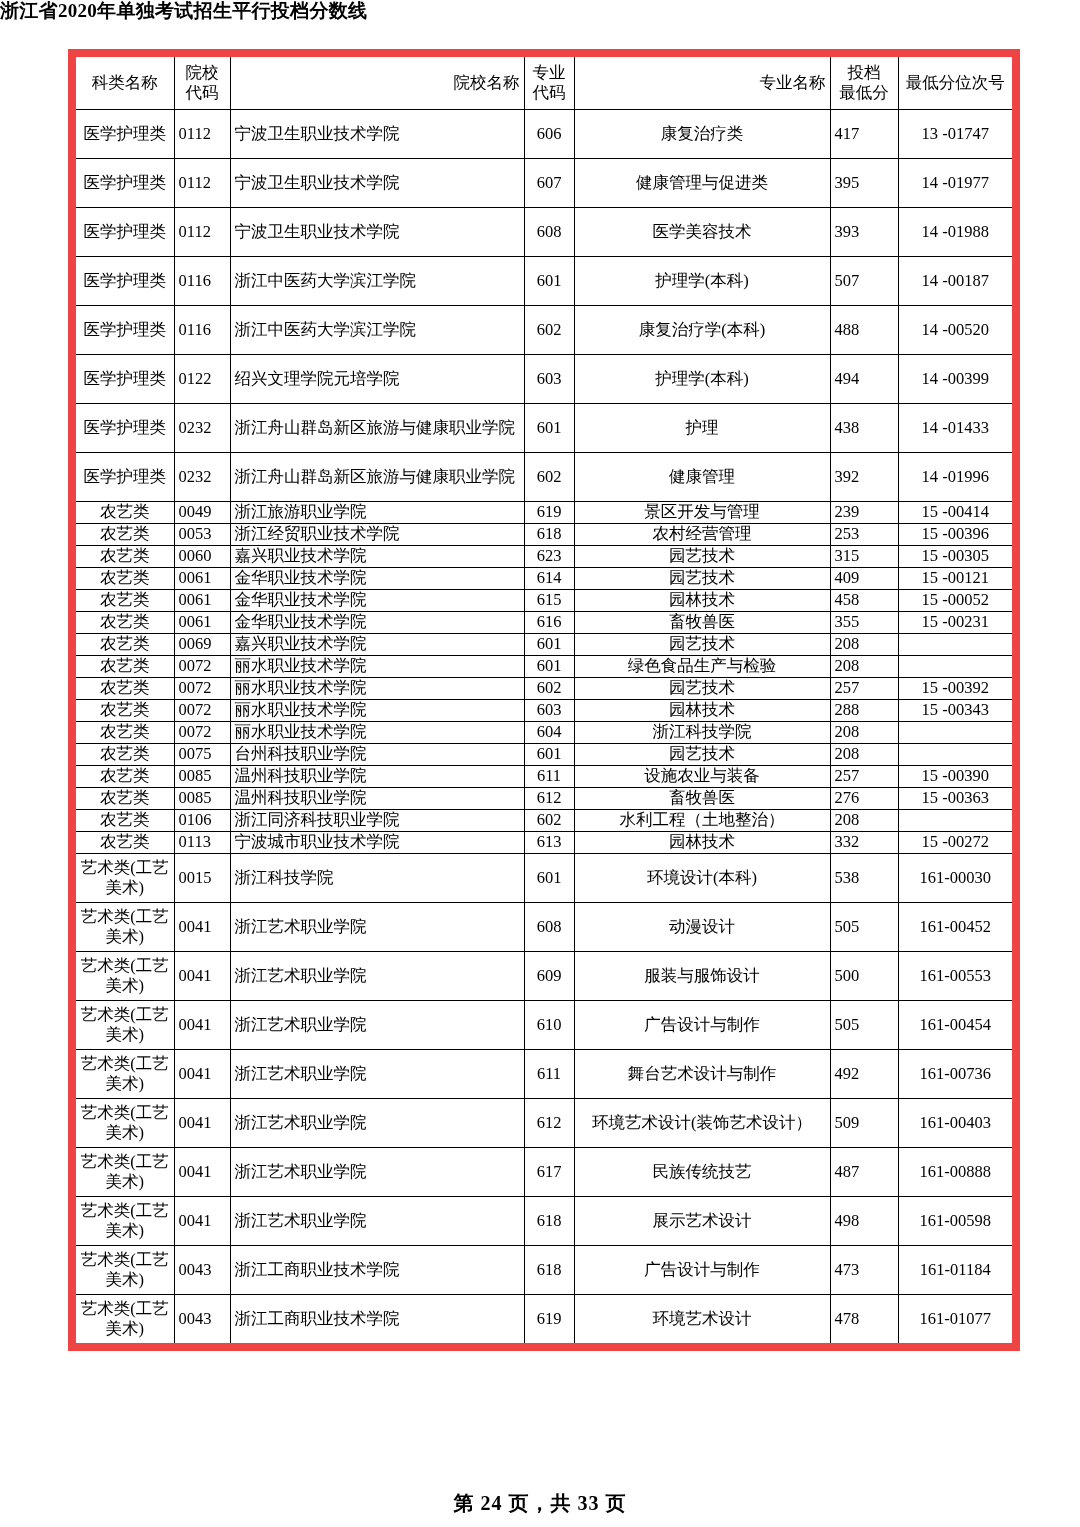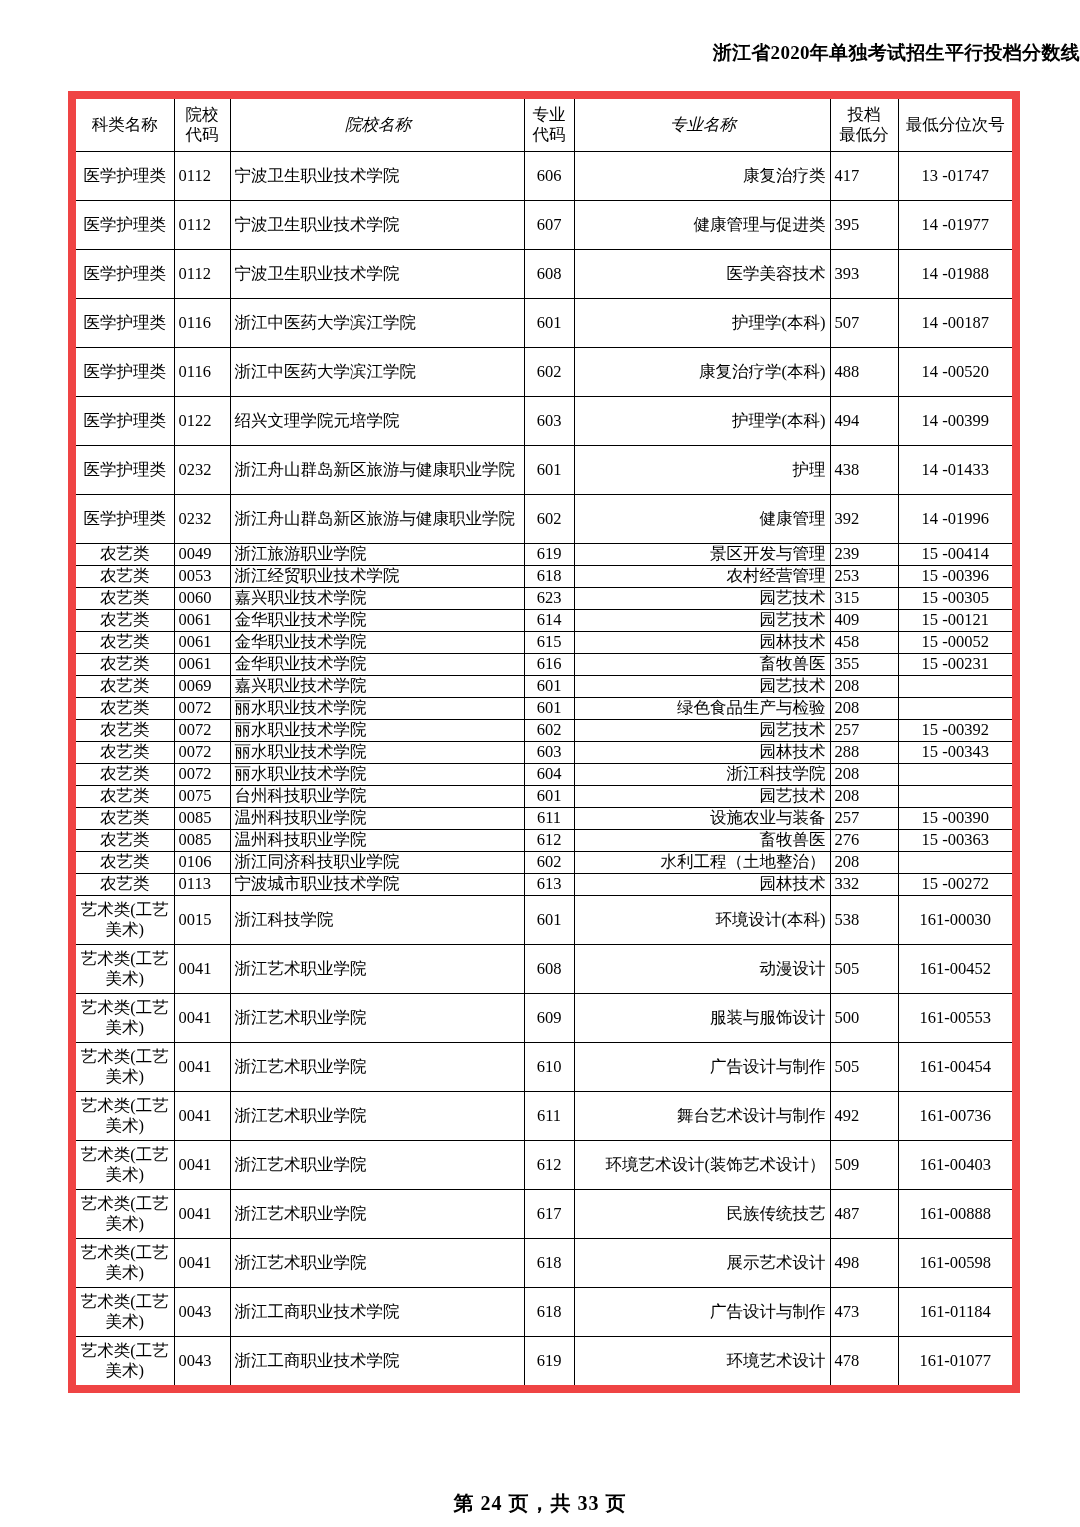--- a/index.html
+++ b/index.html
@@ -15,25 +15,24 @@
     position: relative;
     overflow: hidden;
   }
   .page {
     width: 1080px;
     height: 1527px;
     position: relative;
     box-sizing: border-box;
   }
   .doc-title {
-    text-align: right;
+    text-align: left;
     font-size: 19px;
     font-weight: bold;
     letter-spacing: 0.3px;
-    padding-top: 42px;
     padding-bottom: 0;
     line-height: 1.2;
   }
   .table-wrap {
     margin: 26px 68px 0 68px;
     width: 944px;
   }
   table.score-table {
     border-collapse: collapse;
     width: 944px;
@@ -59,28 +58,28 @@
   col.c-score { width: 68px; }
   col.c-rank  { width: 118px; }
 
   thead td {
     text-align: center;
     vertical-align: middle;
     font-size: 16.5px;
     line-height: 1.2;
     height: 50px;
   }
-  thead td.hl { text-align: center; padding-left: 6px; font-style: italic; }
+  thead td.hl { text-align: right; padding-left: 6px; }
 
   
   td.cat   { text-align: center; }
   td.scode { text-align: left; }
   td.sname { text-align: left; padding-left: 6px; }
   td.mcode { text-align: center; }
-  td.mname { text-align: right; padding-left: 6px; }
+  td.mname { text-align: center; padding-left: 6px; }
   td.score { text-align: left; }
   td.rank  { text-align: center; }
 
   tr.tall td { height: 46px; }
   tr.short td { height: 21px; padding-top: 0; padding-bottom: 0; line-height: 1.1; }
 
   .footer {
     position: absolute;
     left: 0;
     right: 0;

